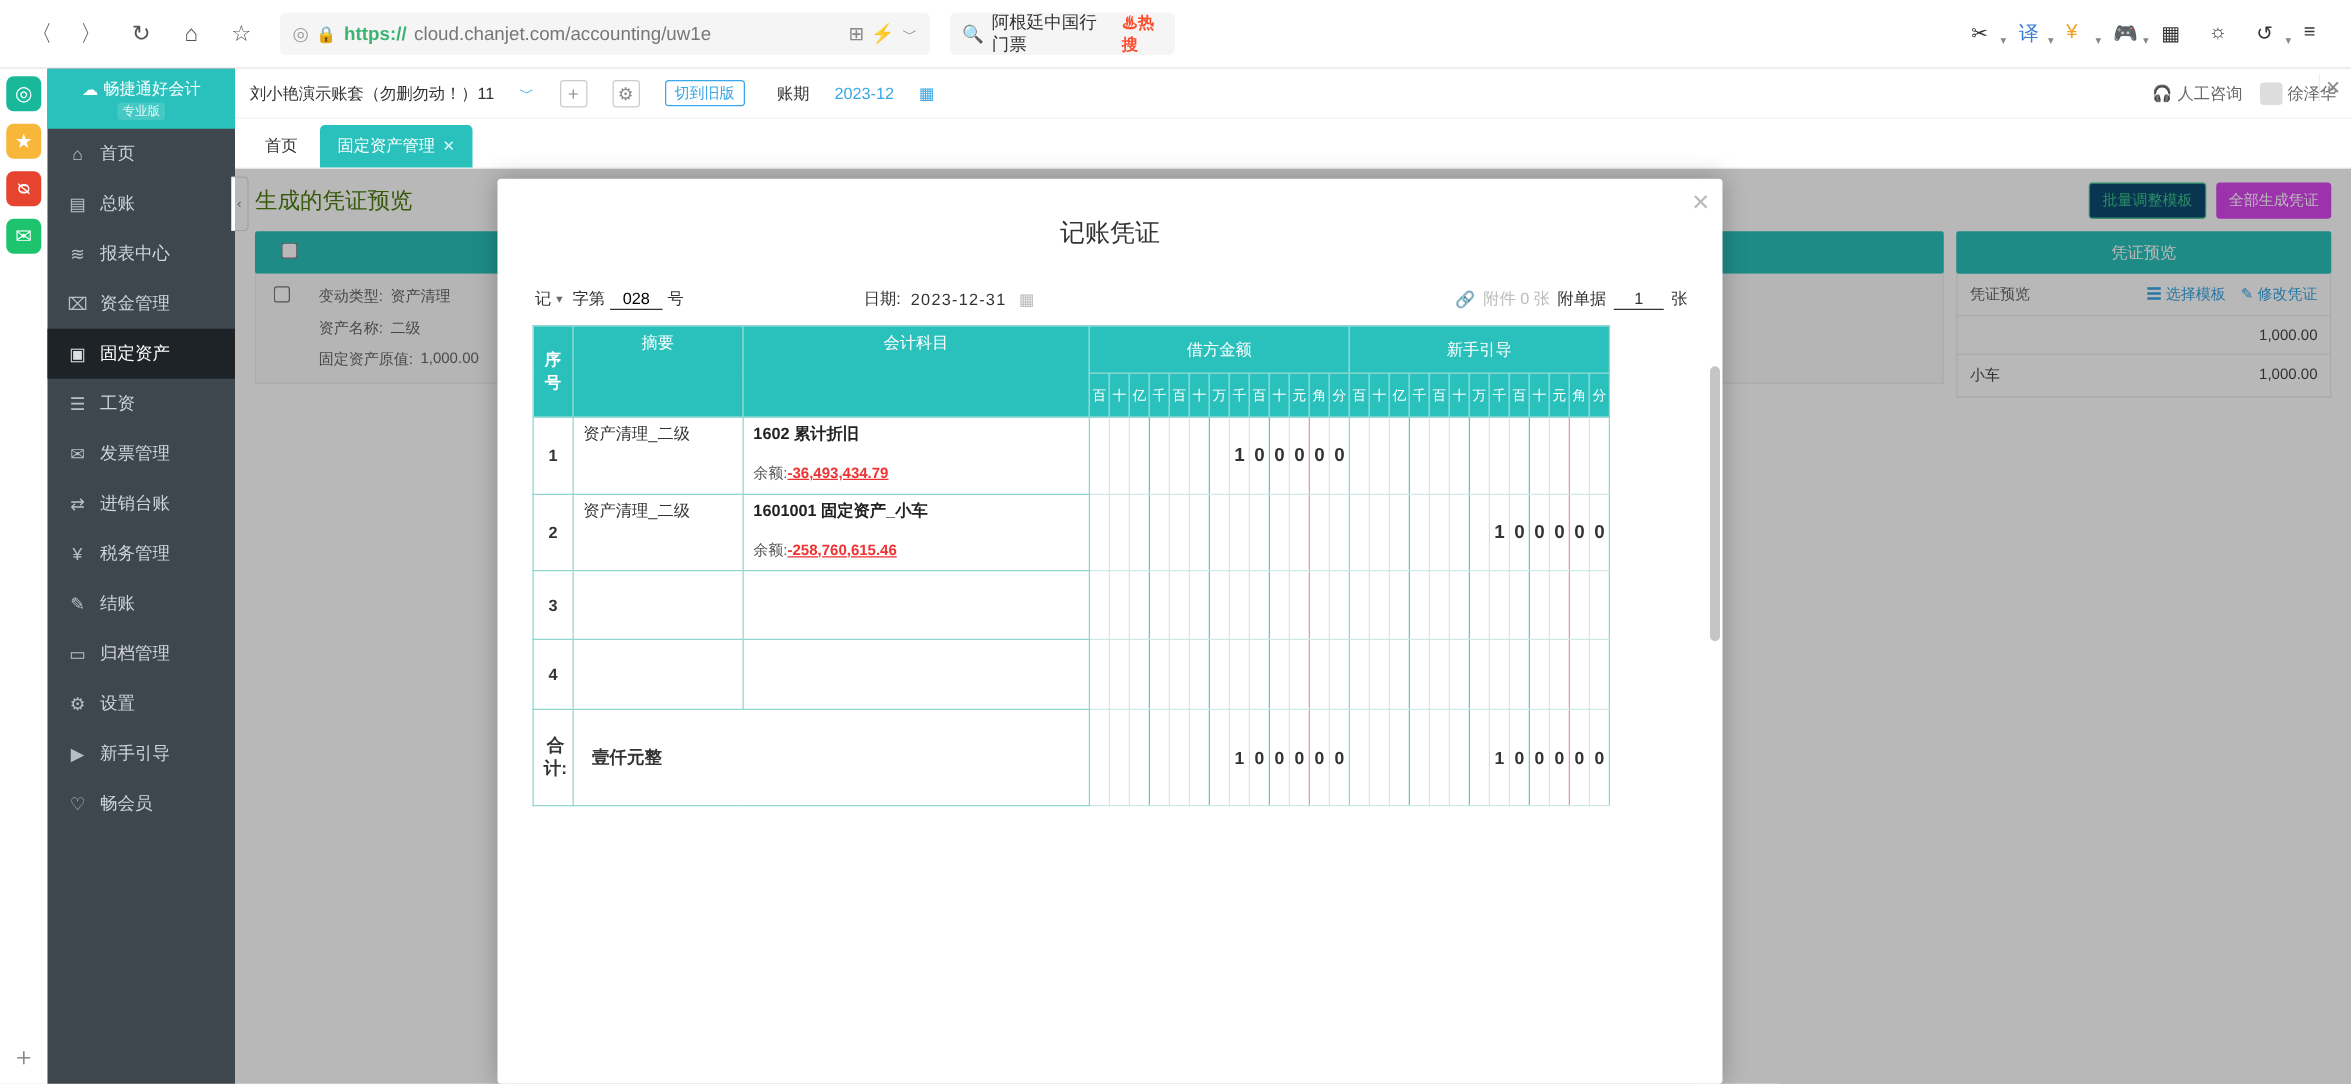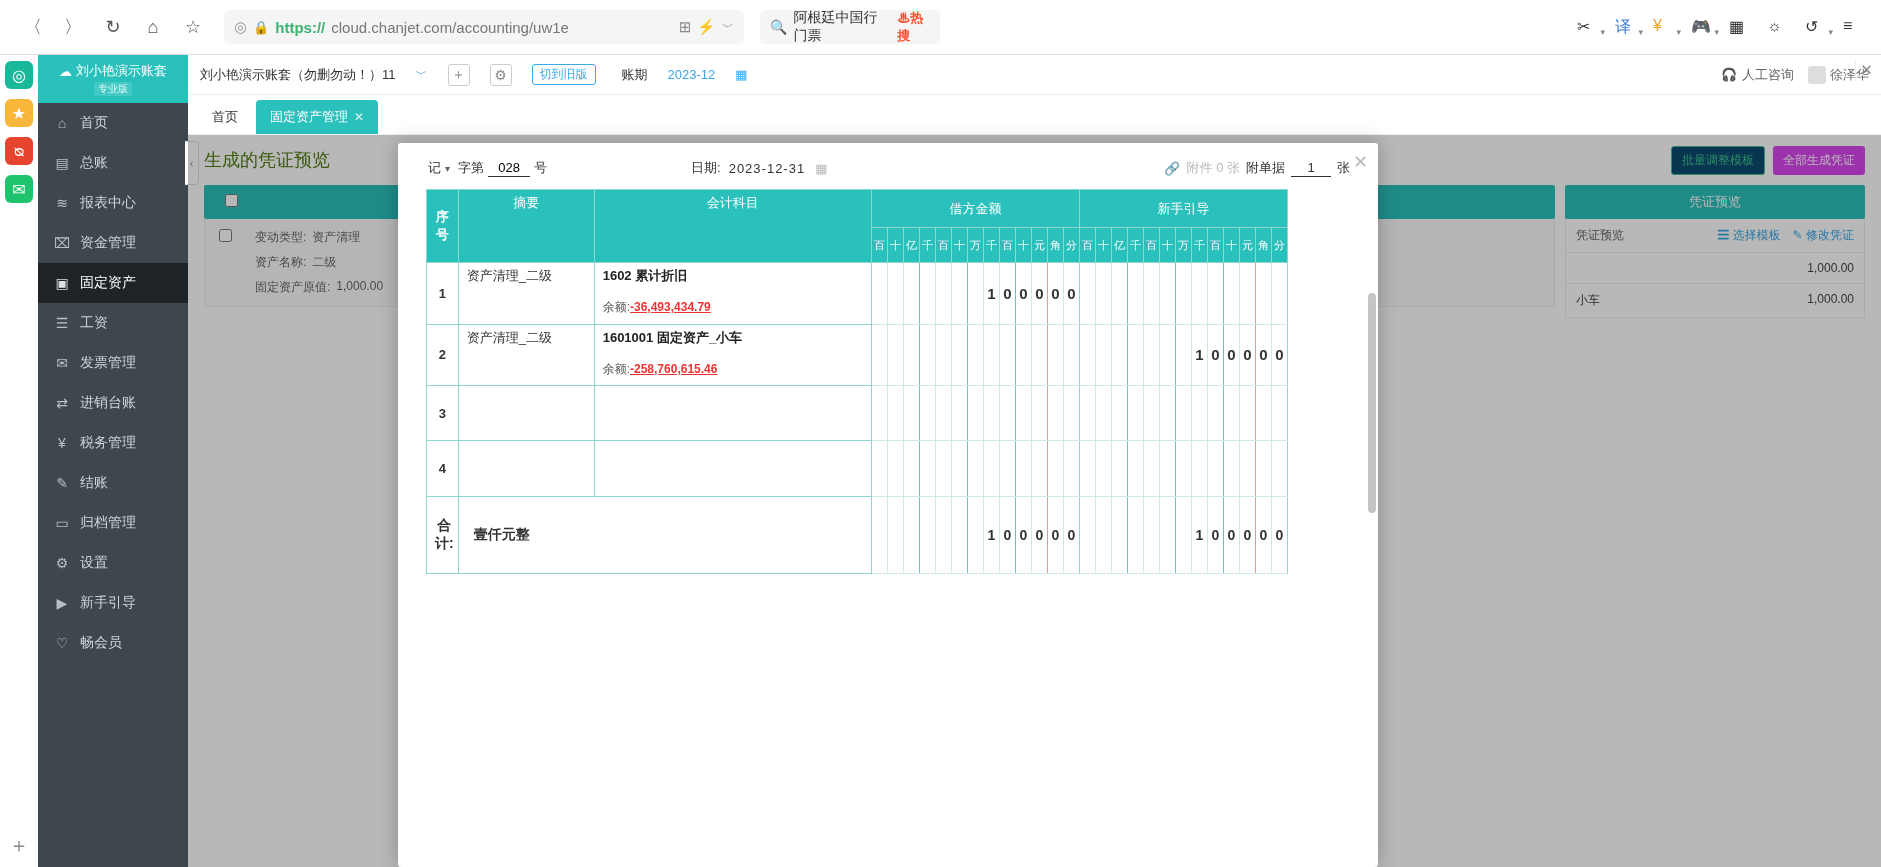--- a/index.html
+++ b/index.html
@@ -162,21 +162,21 @@
   <div class="os-item" style="background:#e6442f;">ᴓ</div>
   <div class="os-item" style="background:#1ec36e;">✉</div>
   <div style="margin-top:auto;margin-bottom:8px;color:#888;font-size:20px;">＋</div>
 </div>
 
 <div class="app">
   <div class="sidebar">
     <div class="sb-brand">
       <div style="display:flex;align-items:center;gap:4px;">
           <span>☁</span>
-          <span>刘小艳演示账套</span>
+          <span>畅捷通好会计</span>
         </div>
       <div class="sub">专业版</div>
     </div>
     <div id="sb-items">
         <div class="sb-item">
           <span class="sb-ico">⌂</span>
           <span>首页</span>
         </div>
         <div class="sb-item">
           <span class="sb-ico">▤</span>
@@ -319,20 +319,21 @@
                 <span>1,000.00</span>
               </div>
           </div>
         </div>
       </div>
 
       <div class="overlay"></div>
 
       <div class="modal">
         <div class="close">✕</div>
+        <h2>记账凭证</h2>
 
         <div class="meta">
           <span class="type">记</span>
           <span class="carat">▾</span>
           <span class="lbl">字第</span>
           <input class="num-input" value="028" style="">
           <span class="lbl">号</span>
           <span class="date-lbl">日期:</span>
           <span class="date-val">2023-12-31</span>
           <span class="cal">▦</span>

